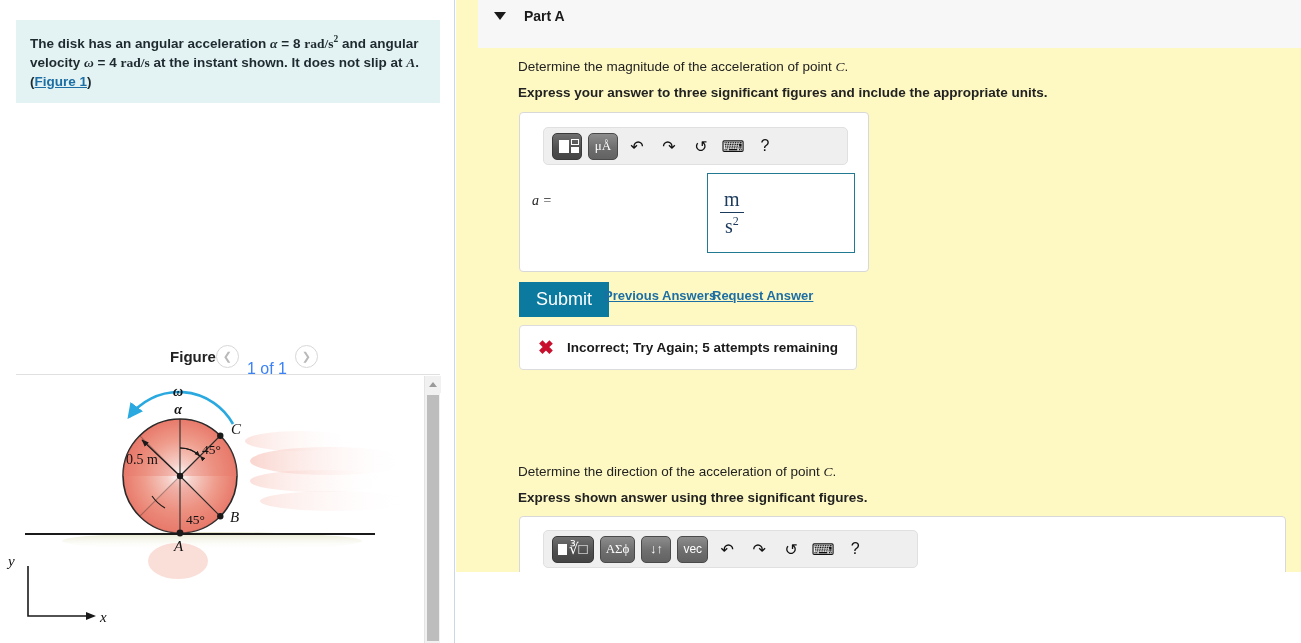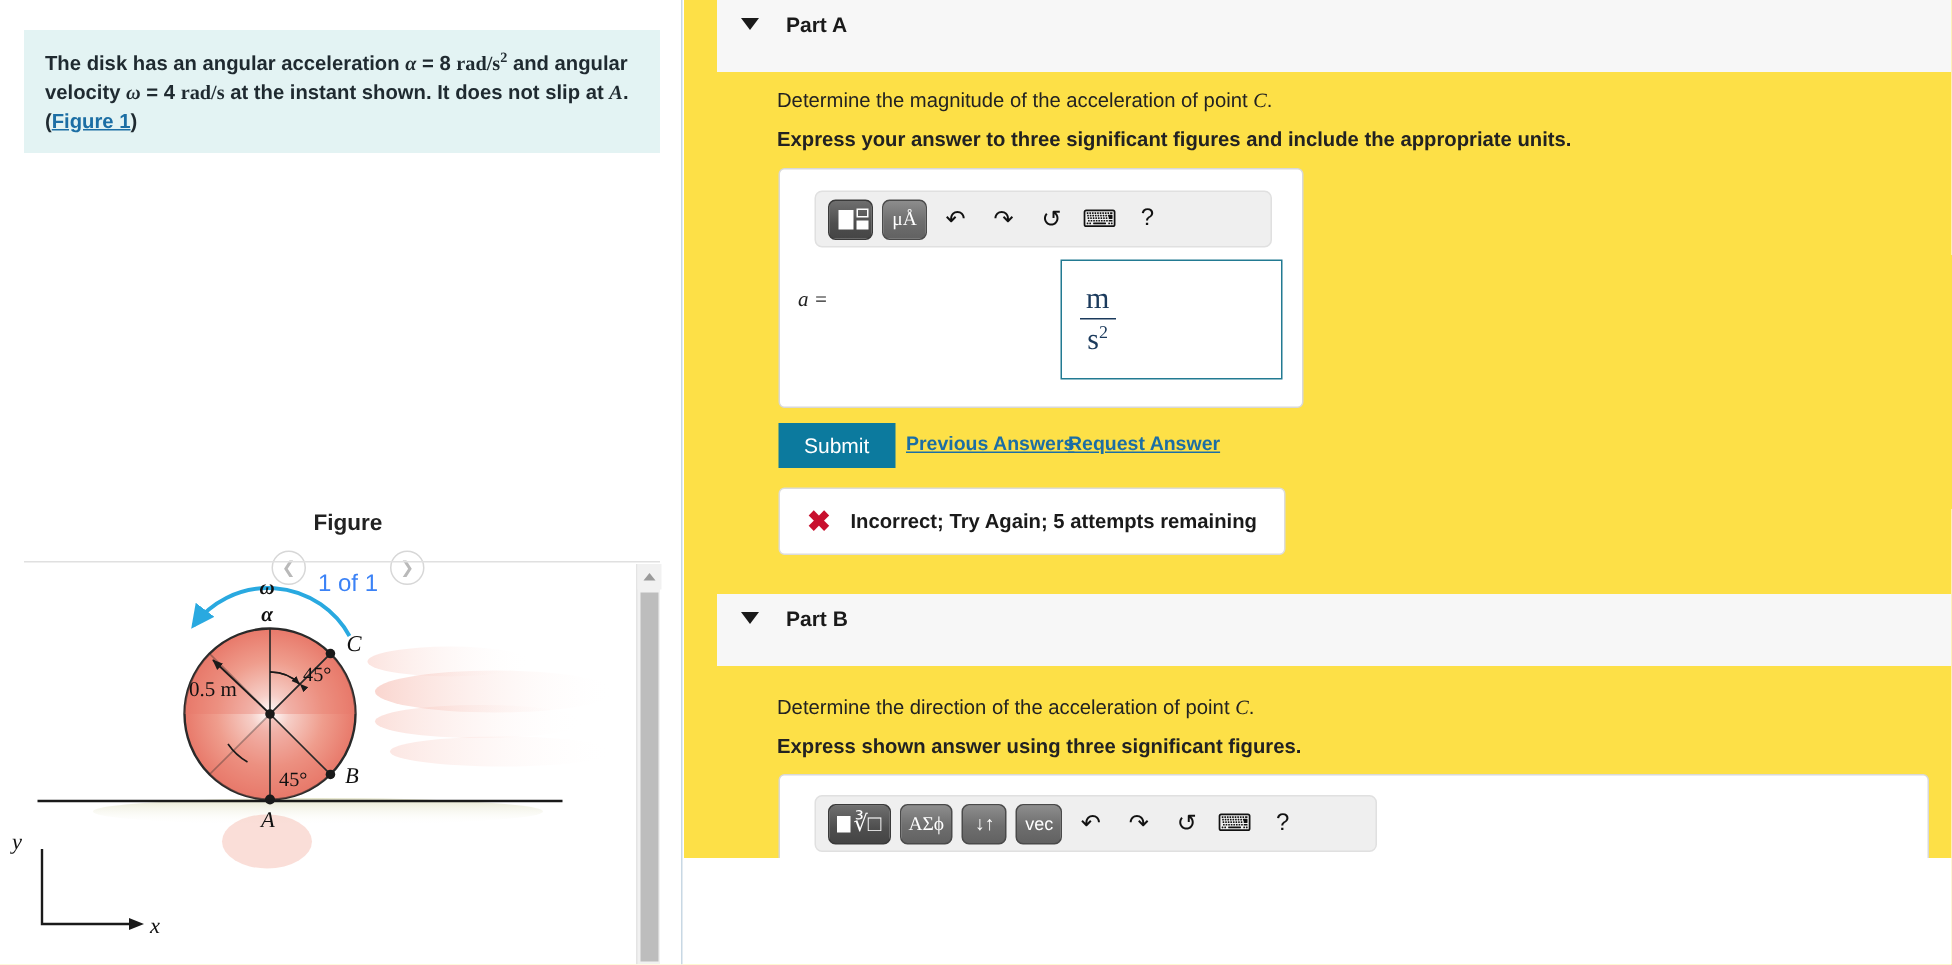--- a/index.html
+++ b/index.html
@@ -43,27 +43,26 @@
   #problem-box sup { font-size: 9.5px; }
   #figure-link {
     color: #1c6ea4;
     text-decoration: underline;
     cursor: pointer;
     margin-top: 14px;
   }
 
   #figure-header {
     position: absolute;
-    left: 20px; top: 340px;
+    left: 32px; top: 340px;
     width: 424px;
     height: 33px;
     display: flex;
     align-items: center;
-    justify-content: flex-start;
-    flex-direction: column;
+    justify-content: center;
   }
   #figure-title {
     font-size: 15px;
     font-weight: bold;
     color: #222;
   }
   #figure-pager {
     display: flex;
     align-items: center;
     gap: 8px;
@@ -125,21 +124,21 @@
     width: 12px; height: 246px;
     background: #bdbdbd;
   }
 
   
   #main-panel {
     position: absolute;
     left: 456px; top: 0;
     width: 845px;
     height: 572px;
-    background: #fde047;
+    background: #fef9c3;
     overflow: hidden;
   }
 
   .part-header {
     position: absolute;
     left: 22px;
     width: 823px;
     height: 48px;
     background: #f7f7f7;
     display: flex;
@@ -276,21 +275,21 @@
   .frac .num { padding: 0 4px; }
   .frac .bar { width: 100%; height: 1px; background: #1b3a5c; margin: 2px 0; }
   .frac .den { padding: 0 4px; }
   .frac .den sup { font-size: 12px; }
 
   .submit-btn {
     position: absolute;
     background: #0c7a9e;
     color: #ffffff;
     border: none;
-    font-size: 14px;
+    font-size: 18px;
     font-family: "Liberation Sans", sans-serif;
     padding: 7px 17px;
     cursor: pointer;
   }
   .link-action {
     position: absolute;
     color: #1c6ea4;
     text-decoration: underline;
     font-size: 13px;
     font-weight: bold;
@@ -486,24 +485,20 @@
 
   <button class="submit-btn" style="left:63px; top:282px;">Submit</button>
   <div class="link-action" style="left:148px; top:288px;">Previous Answers</div>
   <div class="link-action" style="left:256px; top:288px;">Request Answer</div>
 
   <div id="feedback-box" style="left:63px; top:325px; width:338px; height:45px;">
     <span id="feedback-x">✖</span>
     <span id="feedback-text">Incorrect; Try Again; 5 attempts remaining</span>
   </div>
 
-  <div class="part-header" style="top:396px;">
-    <div class="part-caret"></div>
-    <div class="part-label">Part B</div>
-  </div>
 
   <div class="q-line" style="top:464px;">
     <span>Determine the direction of the acceleration of point </span><span class="mathvar">C</span><span>.</span>
   </div>
   <div class="q-line bold" style="top:490px;">Express shown answer using three significant figures.</div>
 
   <div class="answer-widget" style="left:63px; top:516px; width:767px; height:118px;">
     <div class="toolbar" style="position:absolute; left:23px; top:13px; width:375px; height:38px;">
       <div class="tb-btn dark">
         <span class="glyph-sqrt">

